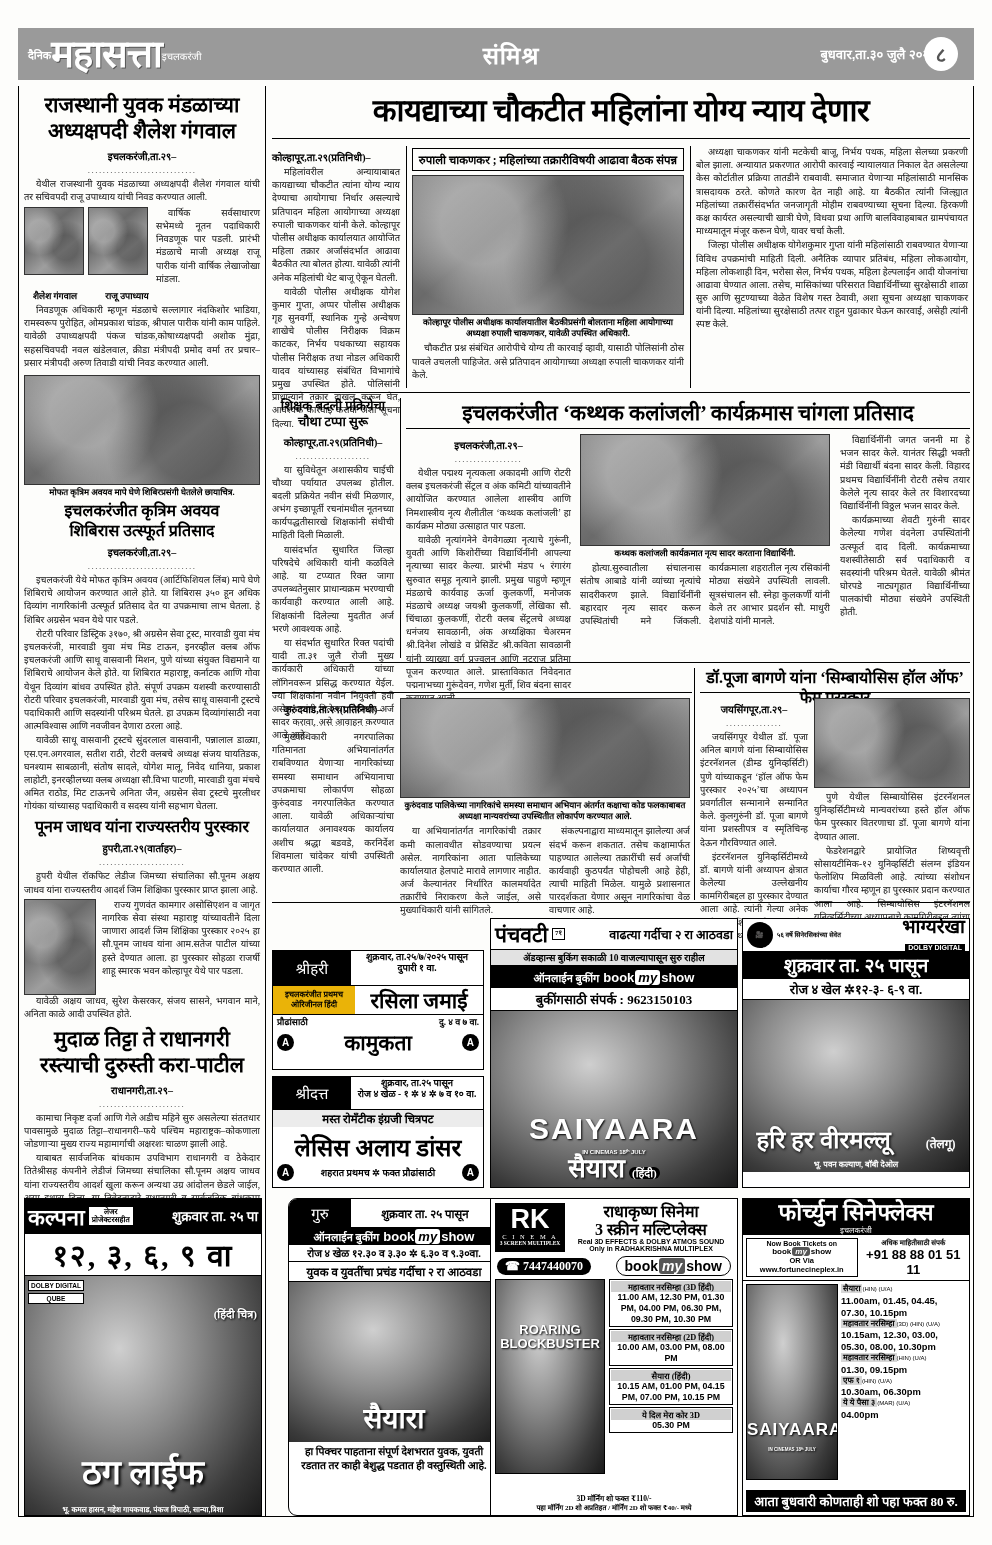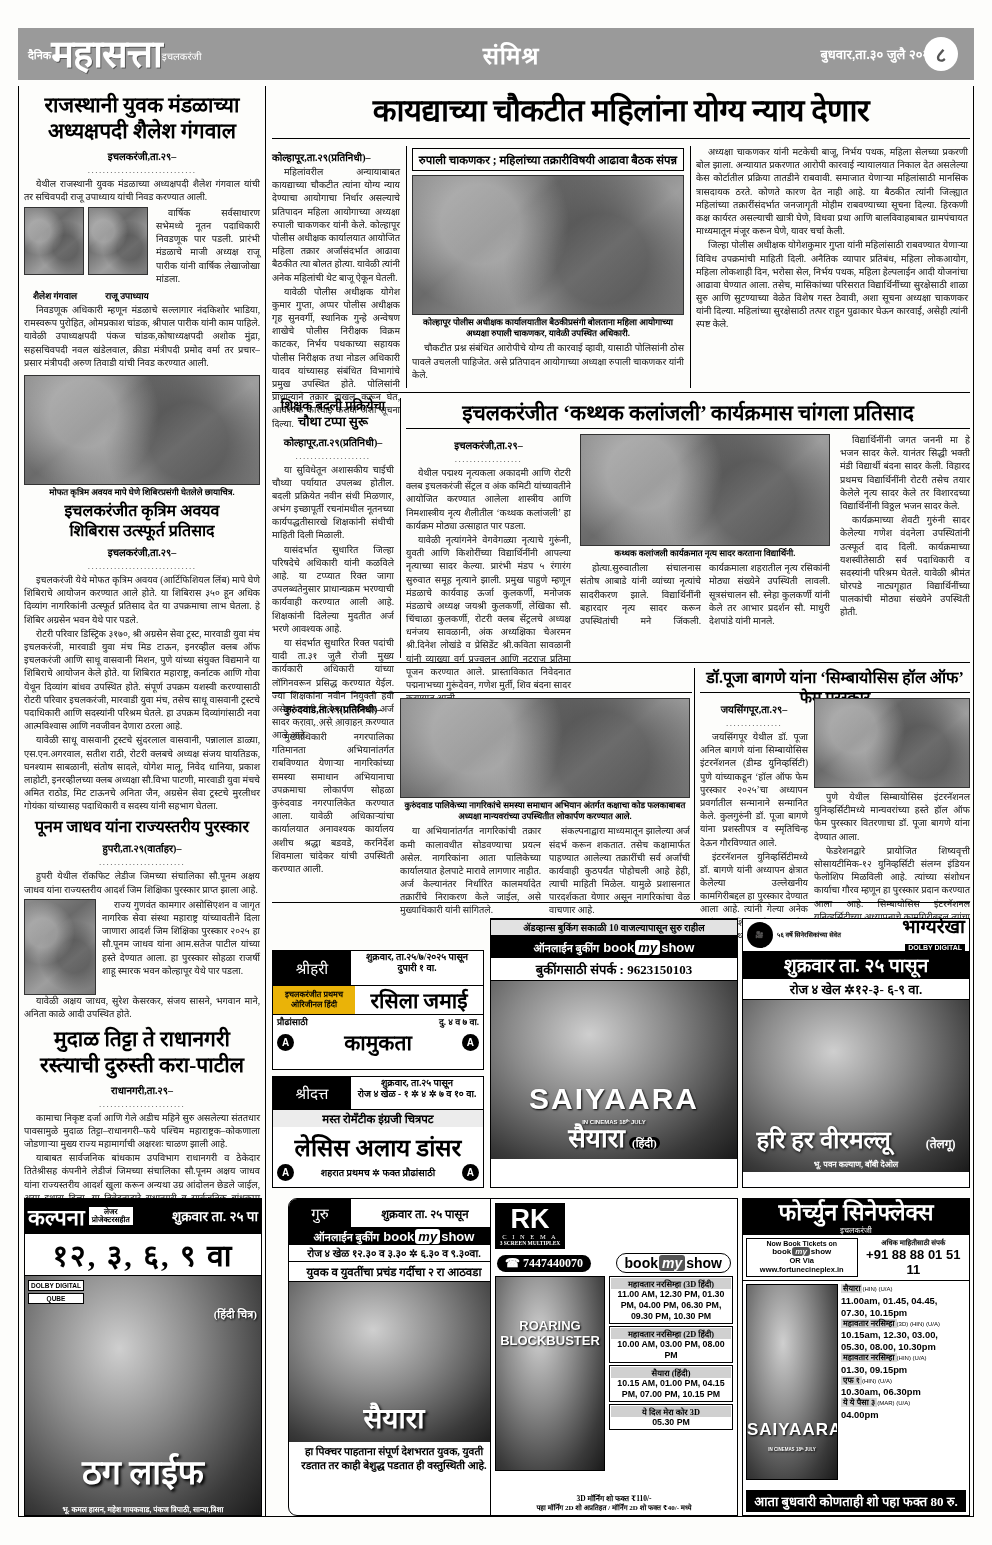--- a/index.html
+++ b/index.html
@@ -358,20 +358,25 @@
     <div class="photo" style="width:100%;height:90px;"></div>
     <div class="body-text" style="margin-top:3px;">
       <p>पुणे येथील सिम्बायोसिस इंटरनॅशनल युनिव्हर्सिटीमध्ये मान्यवरांच्या हस्ते हॉल ऑफ फेम पुरस्कार वितरणाचा डॉ. पूजा बागणे यांना देण्यात आला.</p>
       <p>फेडरेशनद्वारे प्रायोजित शिष्यवृत्ती सोसायटीमिक-१२ युनिव्हर्सिटी संलग्न इंडियन फेलोशिप मिळविली आहे. त्यांच्या संशोधन कार्याचा गौरव म्हणून हा पुरस्कार प्रदान करण्यात आला आहे. सिम्बायोसिस इंटरनॅशनल युनिव्हर्सिटीच्या अध्यापनाचे कामगिरीबद्दल त्यांचा सन्मान झाला.</p>
     </div>
   </div>
 
   <div class="rule-h" style="left:272px; top:902px; width:698px;"></div>
 
   <div class="ad" style="left:490px; top:918px; width:248px; height:270px;">
+    <div style="display:flex; align-items:center; padding:2px 4px; gap:4px; height:30px;">
+      <span style="font-size:21px;font-weight:bold;">पंचवटी</span>
+      <span style="border:1px solid #000;font-size:7px;padding:1px 2px;line-height:1.1;font-weight:bold;">7१</span>
+      <span style="font-size:12.5px;font-weight:bold;flex:1;text-align:right;">वाढत्या गर्दीचा २ रा आठवडा</span>
+    </div>
     <div style="background:#e2e2e2;border-top:1px solid #000;border-bottom:1px solid #000;text-align:center;font-size:9.5px;font-weight:bold;padding:1px;">ॲडव्हान्स बुकिंग सकाळी 10 वाजल्यापासून सुरु राहील</div>
     <div class="inv" style="text-align:center;padding:2px 0;">
       <span style="font-size:11px;font-weight:bold;">ऑनलाईन बुकींग</span>
       <span class="bms" style="font-size:13px;color:#fff;">
         <span>book</span>
           <span class="my" style="background:#fff;color:#000;">my</span>
           <span>show</span>
       </span>
     </div>
     <div style="text-align:center;font-size:13px;font-weight:bold;padding:2px 0;border-bottom:1px solid #000;">बुकींगसाठी संपर्क : 9623150103</div>
@@ -489,20 +494,26 @@
     </div>
     <div style="font-size:10.5px;font-weight:bold;text-align:center;padding:3px 4px;line-height:1.3;">हा पिक्चर पाहताना संपूर्ण देशभरात युवक, युवती रडतात तर काही बेशुद्ध पडतात ही वस्तुस्थिती आहे.</div>
   </div>
 
   <div class="ad" style="left:490px; top:1198px; width:248px; height:318px;">
     <div style="display:flex;gap:4px;padding:4px;">
       <div class="inv" style="flex:0 0 70px;text-align:center;padding:3px 0;">
         <div style="font-size:27px;font-weight:bold;line-height:1;font-family:'Liberation Sans',sans-serif;">RK</div>
         <div style="font-size:6.5px;letter-spacing:2px;">C I N E M A</div>
         <div style="font-size:5.5px;font-weight:bold;">3 SCREEN MULTIPLEX</div>
+      </div>
+      <div style="flex:1;text-align:center;">
+        <div style="font-size:16px;font-weight:bold;line-height:1.1;">राधाकृष्ण सिनेमा</div>
+        <div style="font-size:16px;font-weight:bold;line-height:1.1;">3 स्क्रीन मल्टिप्लेक्स</div>
+        <div style="font-size:7px;font-weight:bold;font-family:'Liberation Sans',sans-serif;">Real 3D EFFECTS &amp; DOLBY ATMOS SOUND</div>
+        <div style="font-size:7px;font-weight:bold;font-family:'Liberation Sans',sans-serif;">Only in RADHAKRISHNA MULTIPLEX</div>
       </div>
     </div>
     <div style="display:flex;align-items:center;justify-content:space-between;padding:0 6px 3px;">
       <span class="inv" style="font-size:12px;font-weight:bold;padding:1px 8px;border-radius:9px;">☎ 7447440070</span>
       <span class="bms onwhite" style="font-size:14px;border:1px solid #000;border-radius:12px;padding:1px 8px;">
         <span>book</span>
           <span class="my">my</span>
           <span>show</span>
       </span>
     </div>

